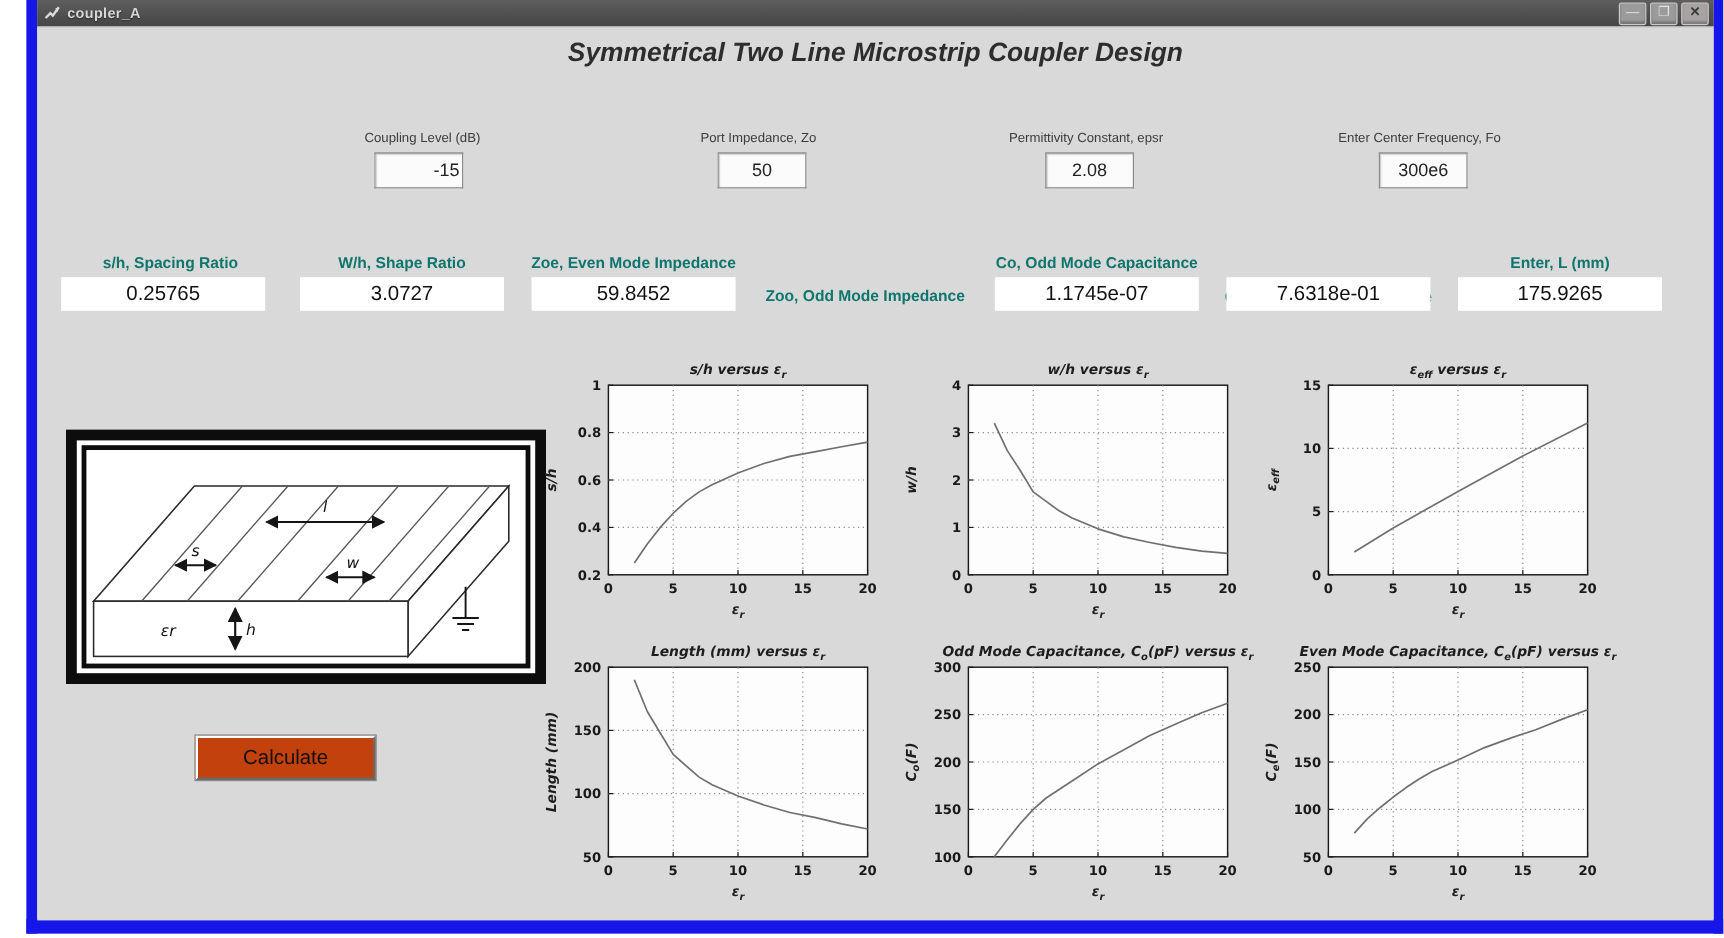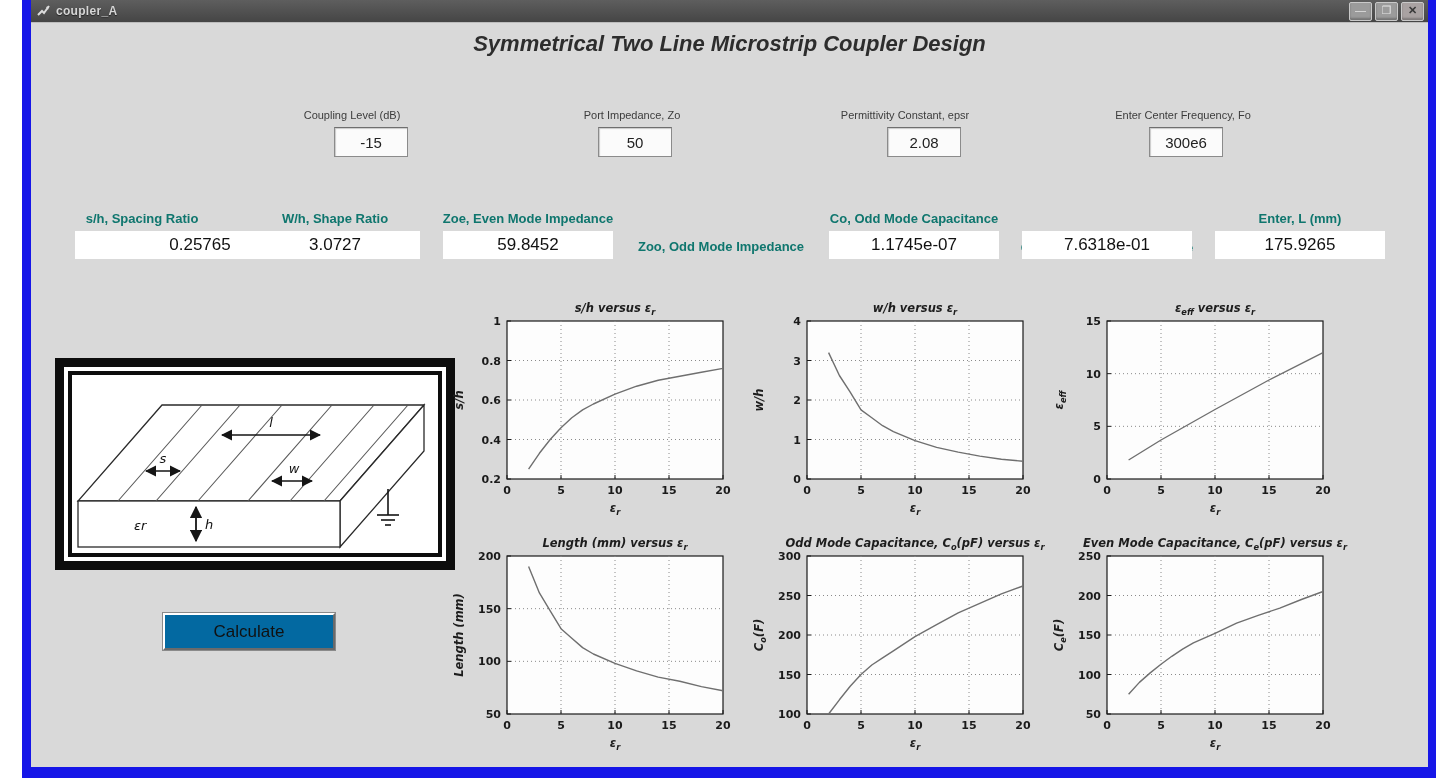--- a/index.html
+++ b/index.html
@@ -25,21 +25,21 @@
   .in-box{position:absolute;top:104px;width:68px;height:26px;text-align:center;font-size:15px;
           color:#222;background:#fbfbfb;border:1px solid #8b8b8b;border-top-color:#6f6f6f;
           font-family:"Liberation Sans", sans-serif;box-shadow:inset 1px 1px 1px #c9c9c9;}
   .out-label{position:absolute;top:188px;width:210px;text-align:center;font-size:13px;
              font-weight:bold;color:#0f766e;}
   .out-box{position:absolute;top:208px;width:170px;height:28px;background:#ffffff;
            text-align:center;font-size:17px;color:#111;line-height:28px;}
   .diagram-outer{position:absolute;left:24px;top:335px;width:400px;height:212px;box-sizing:border-box;
                  border:9px solid #0d0d0d;background:#ffffff;padding:4px;}
   .diagram-inner{width:100%;height:100%;box-sizing:border-box;border:4px solid #0d0d0d;background:#fff;}
-  .calc-btn{position:absolute;left:132px;top:590px;width:172px;height:37px;background:#0369a1;
+  .calc-btn{position:absolute;left:132px;top:590px;width:150px;height:37px;background:#c2410c;
             border:2px solid;border-color:#ffffff #6a6a6a #6a6a6a #ffffff;outline:1px solid #8a8a8a;
             font-size:17px;color:#111;font-family:"Liberation Sans", sans-serif;cursor:pointer;}
   .chart{position:absolute;width:310px;height:234px;}
   .c1{left:414px;} .c2{left:714px;} .c3{left:1014px;}
   .r1{top:272px;} .r2{top:507px;}
   svg text{font-family:"DejaVu Sans", sans-serif;}
 </style>
 </head>
 <body>
 
@@ -57,30 +57,30 @@
         <div class="win-btn">❐</div>
         <div class="win-btn close">✕</div>
       </div>
     </div>
 
     <div class="body">
 
       <div class="main-title">Symmetrical Two Line Microstrip Coupler Design</div>
 
       <div class="in-label" style="left:201px;">Coupling Level (dB)</div>
-      <input class="in-box" style="left: 303px;" value="-15">
+      <input class="in-box" style="left: 281px; text-align: right;" value="-15">
       <div class="in-label" style="left:481px;">Port Impedance, Zo</div>
       <input class="in-box" style="left: 567px;" value="50">
       <div class="in-label" style="left:754px;">Permittivity Constant, epsr</div>
-      <input class="in-box" style="left: 840px; margin-left: 16px;" value="2.08">
+      <input class="in-box" style="left: 840px;" value="2.08">
       <div class="in-label" style="left:1032px;">Enter Center Frequency, Fo</div>
       <input class="in-box" style="left: 1118px;" value="300e6">
 
       <div class="out-label" style="left:6px;">s/h, Spacing Ratio</div>
-      <div class="out-box" style="left:44px;padding-left:40px;">0.25765</div>
+      <div class="out-box" style="left:20px;">0.25765</div>
       <div class="out-label" style="left:199px;">W/h, Shape Ratio</div>
       <div class="out-box" style="left:219px;">3.0727</div>
       <div class="out-label" style="left:392px;">Zoe, Even Mode Impedance</div>
       <div class="out-box" style="left:412px;">59.8452</div>
       <div class="out-label" style="left:585px;margin-top:28px;">Zoo, Odd Mode Impedance</div>
       <div class="out-label" style="left:778px;">Co, Odd Mode Capacitance</div>
       <div class="out-box" style="left:798px;">1.1745e-07</div>
       <div class="out-label" style="left:971px;margin-top:29px;">Ce, Even Mode Capacitance</div>
       <div class="out-box" style="left:991px;">7.6318e-01</div>
       <div class="out-label" style="left:1164px;">Enter, L (mm)</div>

